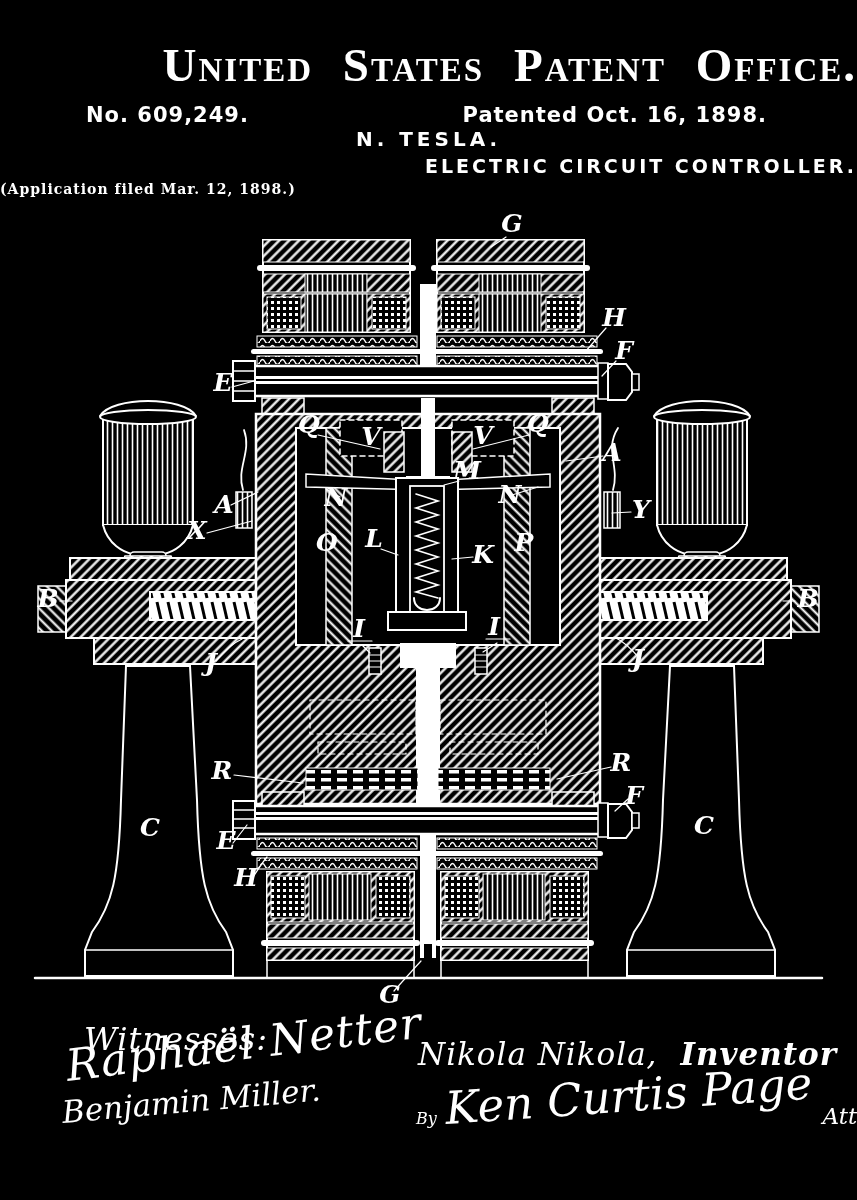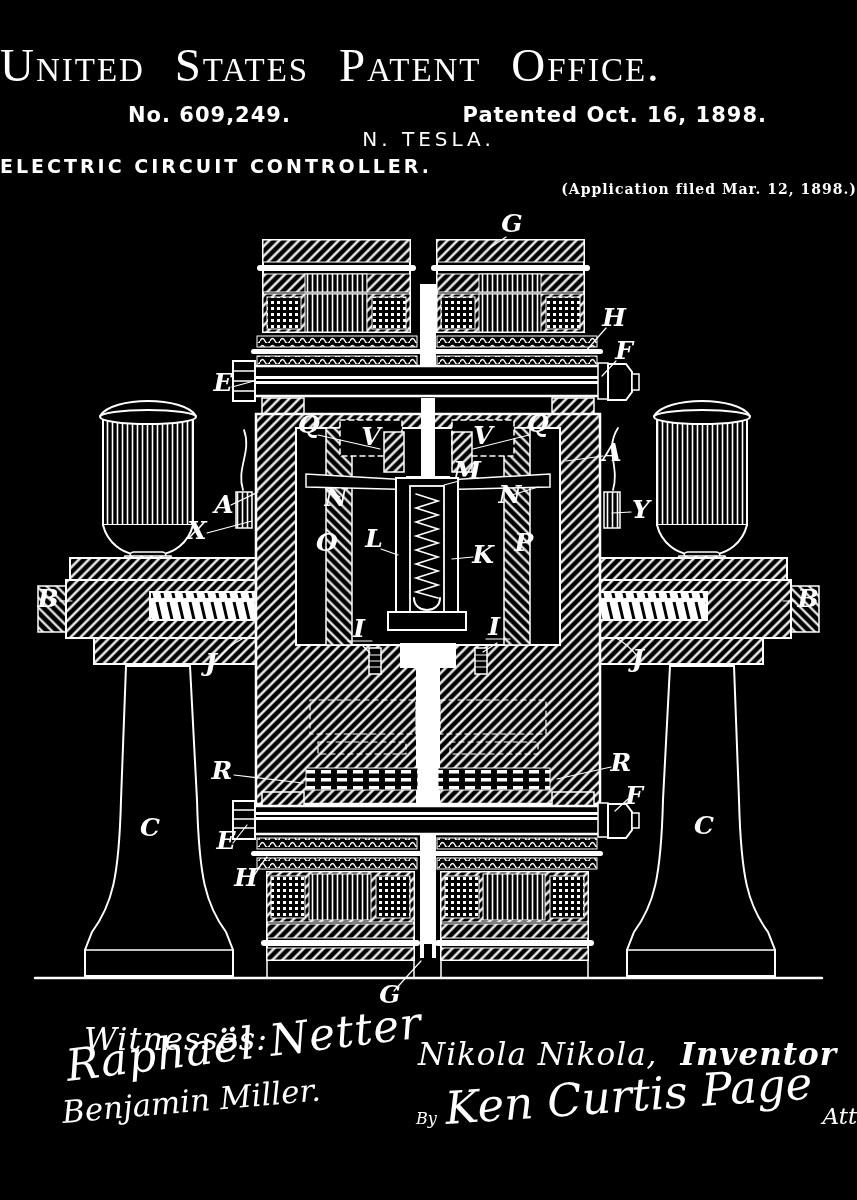--- a/index.html
+++ b/index.html
@@ -4,30 +4,30 @@
 <style>
   :root { --paper:#000000; --ink:#ffffff; }
   html,body { margin:0; padding:0; }
   body {
     width:857px; height:1200px; position:relative; overflow:hidden;
     background:var(--paper); color:var(--ink);
     font-family:"Liberation Serif", serif;
   }
   .abs { position:absolute; white-space:nowrap; }
   .office-title {
-    left:0; right:0; top:38px; text-align:left;
-    font-family:"Liberation Serif", serif; font-variant:small-caps; font-weight:400;
+    left:0; right:0; top:38px; text-align:right;
+    font-family:"Liberation Serif", serif; font-variant:small-caps; font-weight:700;
     font-size:47px; letter-spacing:2px; word-spacing:16px;
   }
-  .meta-line { top:103px; font-family:"DejaVu Sans", sans-serif; font-weight:700; font-size:21px; letter-spacing:1px;margin-left:42px; }
+  .meta-line { top:103px; font-family:"DejaVu Sans", sans-serif; font-weight:700; font-size:21px; letter-spacing:1px; }
   .patent-no { left:86px; }
   .patent-date { right:90px; }
-  .inventor-line { left:0; right:0; top:127px; text-align:center; font-family:"DejaVu Sans", sans-serif; font-weight:400; font-size:20px; letter-spacing:4px; }
-  .doc-title { left:0; right:0; top:155px; text-align:left; font-family:"DejaVu Sans", sans-serif; font-weight:700; font-size:19px; letter-spacing:3px; }
-  .application { left:0; right:0; top:181px; text-align:right; font-family:"DejaVu Serif", serif; font-weight:700; font-size:14px; letter-spacing:1px; }
+  .inventor-line { left:0; right:0; top:127px; text-align:center; font-family:"DejaVu Sans", sans-serif; font-weight:700; font-size:20px; letter-spacing:4px; }
+  .doc-title { left:0; right:0; top:155px; text-align:right; font-family:"DejaVu Sans", sans-serif; font-weight:700; font-size:19px; letter-spacing:3px; }
+  .application { left:0; right:0; top:181px; text-align:left; font-family:"DejaVu Serif", serif; font-weight:700; font-size:14px; letter-spacing:1px; }
   svg.drawing { position:absolute; left:0; top:0; }
   .plabel { font:italic 700 25px "DejaVu Serif", serif; fill:var(--ink); text-anchor:middle; }
   .witnesses { left:84px; top:1020px; font-style:italic; font-size:32px; letter-spacing:1px; }
   .sig { font-style:italic; font-family:"DejaVu Serif", serif; }
   .witness-1 { left:66px; top:1040px; font-size:44px; transform:rotate(-7deg); transform-origin:left center; letter-spacing:1px; }
   .witness-2 { left:62px; top:1094px; font-size:31px; transform:rotate(-5deg); transform-origin:left center; }
   .inventor-sig-row { left:418px; top:1036px; font-style:italic; font-size:31px; letter-spacing:1px; }
   .inventor-sig-row .role { margin-left:23px;font-weight:bold; }
   .attorney-row { left:416px; top:1082px; display:flex; align-items:baseline; }
   .attorney-by { font-size:16px; margin-right:10px; }

